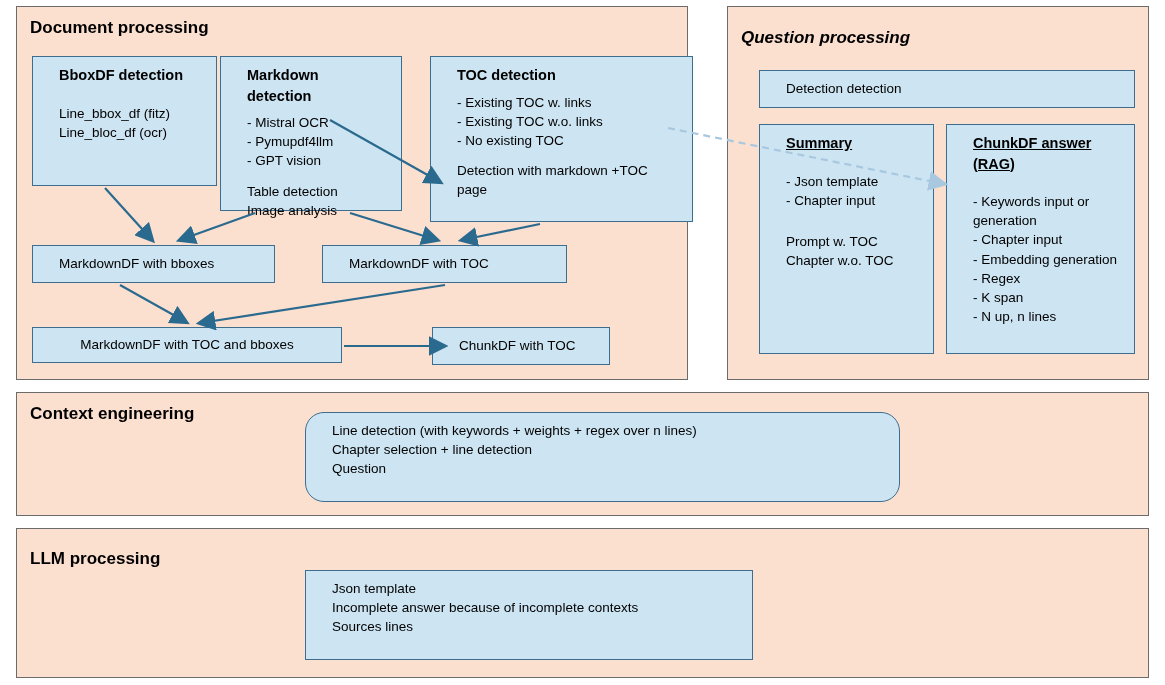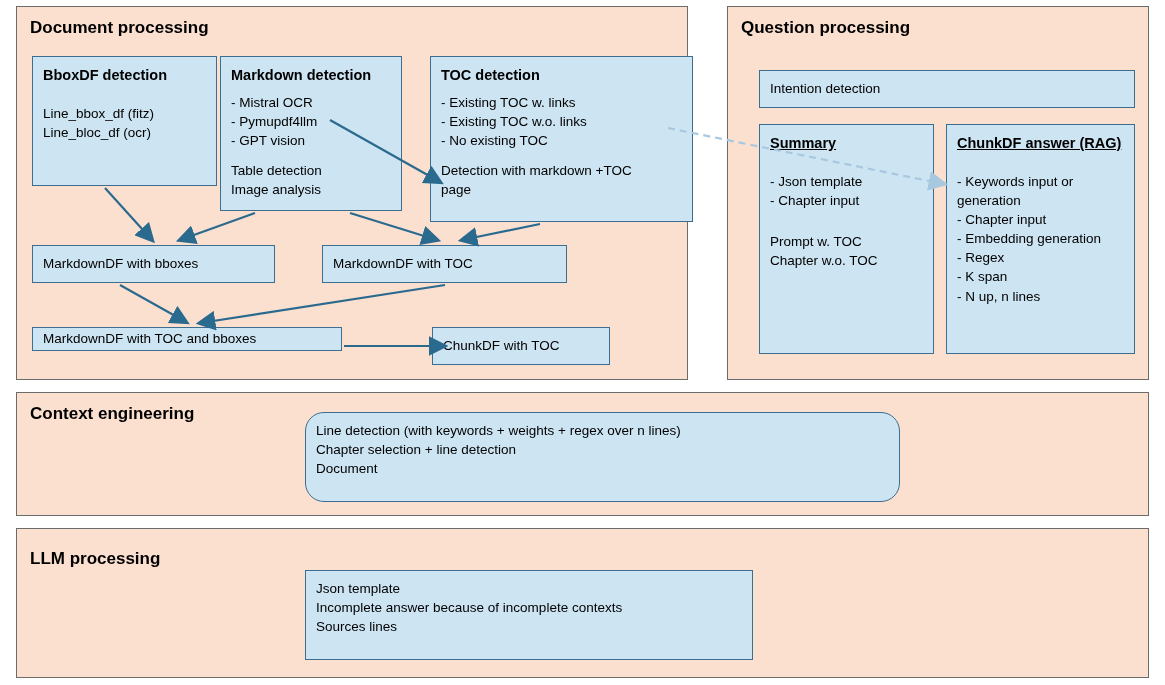--- a/index.html
+++ b/index.html
@@ -30,21 +30,21 @@
     font-size: 17px;
     font-weight: bold;
     color: #000;
     white-space: nowrap;
   }
   .box {
     position: absolute;
     background: #cde4f2;
     border: 1px solid #3d6e8f;
     box-sizing: border-box;
-    padding: 8px 10px;
+    padding: 8px 26px;
     font-size: 13.5px;
     color: #000;
     line-height: 1.42;
   }
   .box .hd {
     font-weight: bold;
     font-size: 14.5px;
     display: block;
     margin-bottom: 7px;
   }
@@ -108,33 +108,33 @@
   </div>
 
   <div class="box center-box" style="left:32px; top:245px; width:243px; height:38px;">
     <span class="ln">MarkdownDF with bboxes</span>
   </div>
 
   <div class="box center-box" style="left:322px; top:245px; width:245px; height:38px;">
     <span class="ln">MarkdownDF with TOC</span>
   </div>
 
-  <div class="box center-box" style="left:32px; top:327px; width:310px; height:24px;">
+  <div class="box center-box" style="left:32px; top:327px; width:310px; height:36px;justify-content:center;">
     <span class="ln">MarkdownDF with TOC and bboxes</span>
   </div>
 
   <div class="box center-box" style="left:432px; top:327px; width:178px; height:38px;">
     <span class="ln">ChunkDF with TOC</span>
   </div>
 
   <div class="panel" style="left:727px; top:6px; width:422px; height:374px;"></div>
-  <div class="panel-title" style="left:741px; top:18px;">Question processing</div>
+  <div class="panel-title" style="left:741px; top:28px;font-style:italic;">Question processing</div>
 
   <div class="box center-box" style="left:759px; top:70px; width:376px; height:38px;">
-    <span class="ln">Intention detection</span>
+    <span class="ln">Detection detection</span>
   </div>
 
   <div class="box" style="left:759px; top:124px; width:175px; height:230px;">
     <span class="hd underline">Summary</span>
     <span class="gap"></span>
     <span class="ln">- Json template</span>
     <span class="ln">- Chapter input</span>
     <span class="gap"></span>
     <span class="gap"></span>
     <span class="ln">Prompt w. TOC</span>
@@ -152,21 +152,21 @@
     <span class="ln">- K span</span>
     <span class="ln">- N up, n lines</span>
   </div>
 
   <div class="panel" style="left:16px; top:392px; width:1133px; height:124px;"></div>
   <div class="panel-title" style="left:30px; top:404px;">Context engineering</div>
 
   <div class="box" style="left:305px; top:412px; width:595px; height:90px;border-radius:19px;">
     <span class="ln">Line detection (with keywords + weights + regex over n lines)</span>
     <span class="ln">Chapter selection + line detection</span>
-    <span class="ln">Document</span>
+    <span class="ln">Question</span>
   </div>
 
   <div class="panel" style="left:16px; top:528px; width:1133px; height:150px;"></div>
   <div class="panel-title" style="left:30px; top:549px;">LLM processing</div>
 
   <div class="box" style="left:305px; top:570px; width:448px; height:90px;">
     <span class="ln">Json template</span>
     <span class="ln">Incomplete answer because of incomplete contexts</span>
     <span class="ln">Sources lines</span>
   </div>

